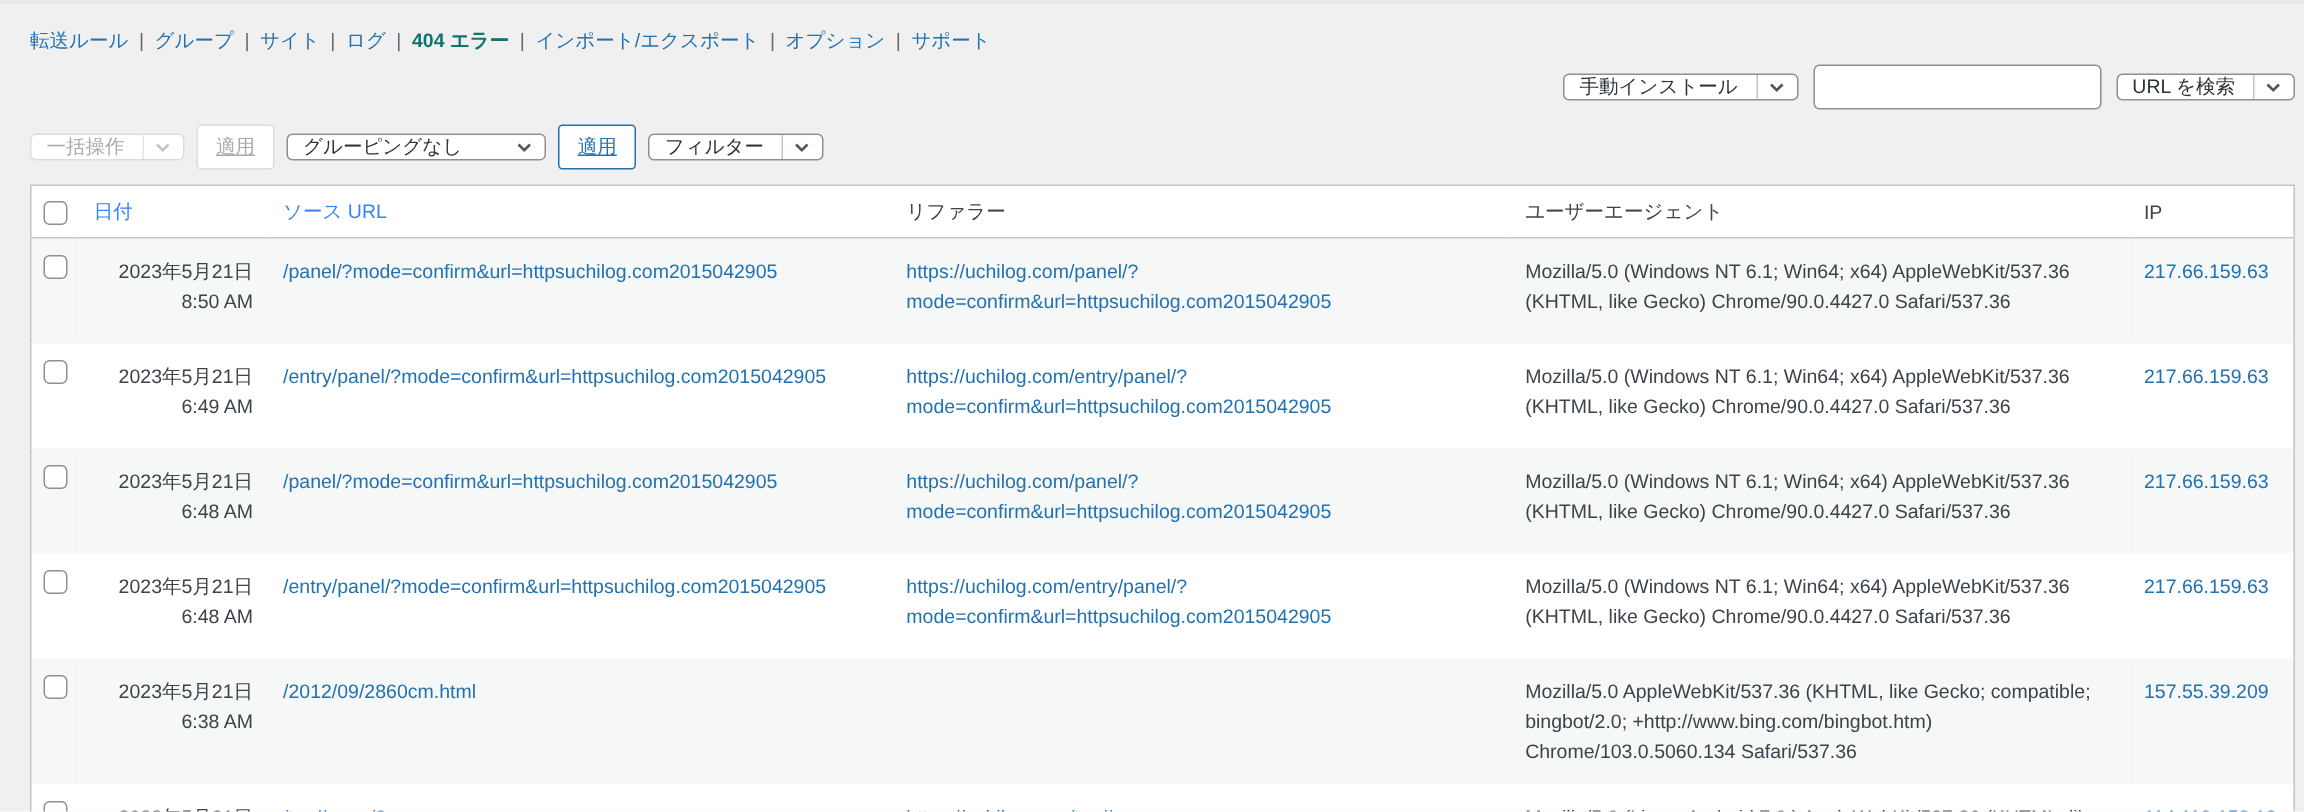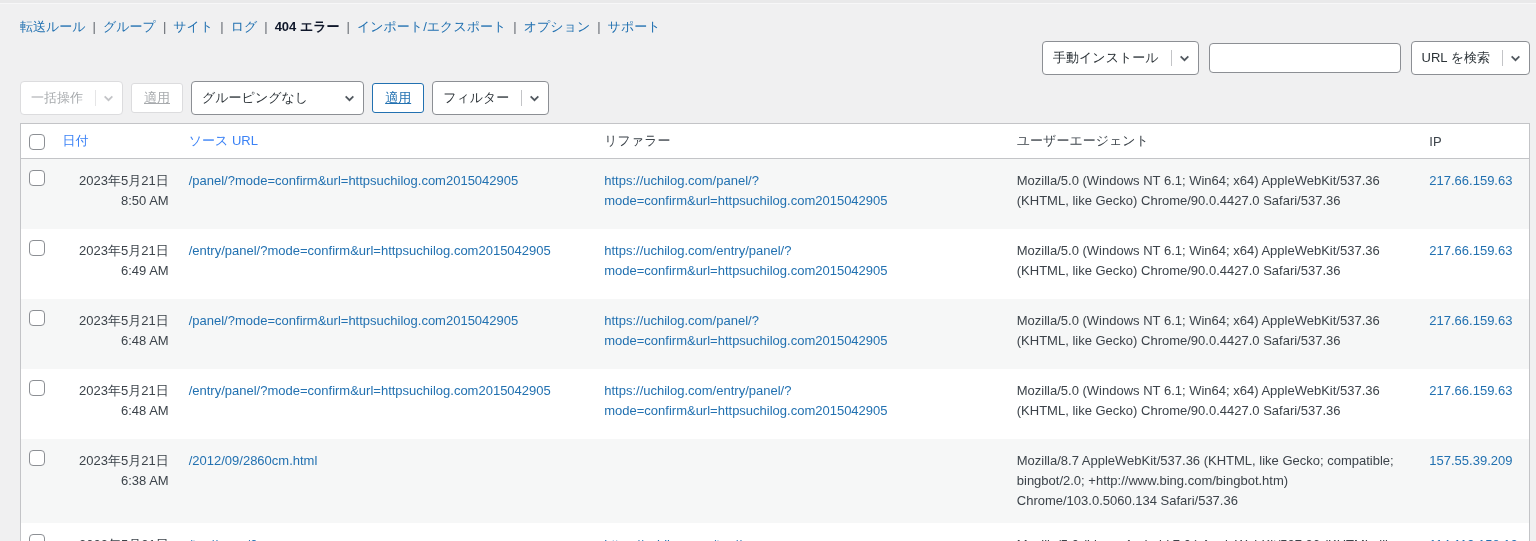--- a/index.html
+++ b/index.html
@@ -10,28 +10,28 @@
     font-size: 13px;
     color: #3c434a;
   }
   .top-strip { height: 4px; background: #e9e9ea; border-bottom: 1px solid #f7f7f8; }
   .content { padding: 0 6px 0 20px; }
 
   
   .subnav { margin-top: 14px; line-height: 1.4; }
   .subnav a { color: #2271b1; text-decoration: none; }
   .subnav .sep { color: #646970; margin: 0 7px; }
-  .subnav .current { font-weight: 700; color: #0f172a; }
+  .subnav .current { font-weight: 700; color: #0f766e; }
 
   
   .top-controls { display: flex; justify-content: flex-end; align-items: center; gap: 10px; margin-top: 6px; height: 32px; }
   .ctl-select {
     display: inline-flex; align-items: center; justify-content: flex-start;
     background: #fff; border: 1px solid #8c8f94; border-radius: 4px;
-    height: 34px; padding: 0 8px 0 10px; color: #2c3338; cursor: pointer;
+    height: 18px; padding: 0 8px 0 10px; color: #2c3338; cursor: pointer;
   }
   .ctl-select .divider { width: 1px; height: 16px; background: #c3c4c7; margin: 0 7px 0 12px; }
   .chevron { display: inline-flex; color: #50575e; }
   .search-box {
     width: 192px; height: 30px; border: 1px solid #8c8f94; border-radius: 4px;
     background: #fff; padding: 0 8px; font: inherit; color: #2c3338;
   }
 
   
   .tablenav { display: flex; justify-content: space-between; align-items: center; margin-top: 9px; height: 30px; }
@@ -215,21 +215,21 @@
         <td><a href="#">217.66.159.63</a></td>
       </tr>
       <tr>
         <td class="cb-cell"><input type="checkbox" style=""></td>
         <td>
             <span class="date-line">2023年5月21日</span>
             <span class="date-line">6:38 AM</span>
           </td>
         <td><a href="#">/2012/09/2860cm.html</a></td>
         <td><a href="#"></a></td>
-        <td>Mozilla/8.7 AppleWebKit/537.36 (KHTML, like Gecko; compatible; bingbot/2.0; +http://www.bing.com/bingbot.htm) Chrome/103.0.5060.134 Safari/537.36</td>
+        <td>Mozilla/5.0 AppleWebKit/537.36 (KHTML, like Gecko; compatible; bingbot/2.0; +http://www.bing.com/bingbot.htm) Chrome/103.0.5060.134 Safari/537.36</td>
         <td><a href="#">157.55.39.209</a></td>
       </tr>
       <tr>
         <td class="cb-cell"><input type="checkbox" style=""></td>
         <td>
             <span class="date-line">2023年5月21日</span>
           </td>
         <td><a href="#">/tag//page/2</a></td>
         <td><a href="#">https://uchilog.com/tag//</a></td>
         <td>Mozilla/5.0 (Linux; Android 7.0;) AppleWebKit/537.36 (KHTML, like Gecko) Mobile Safari/537.36 (compatible; PetalBot;+https://webmaster.petalsearch.com/site/petalbot)</td>

